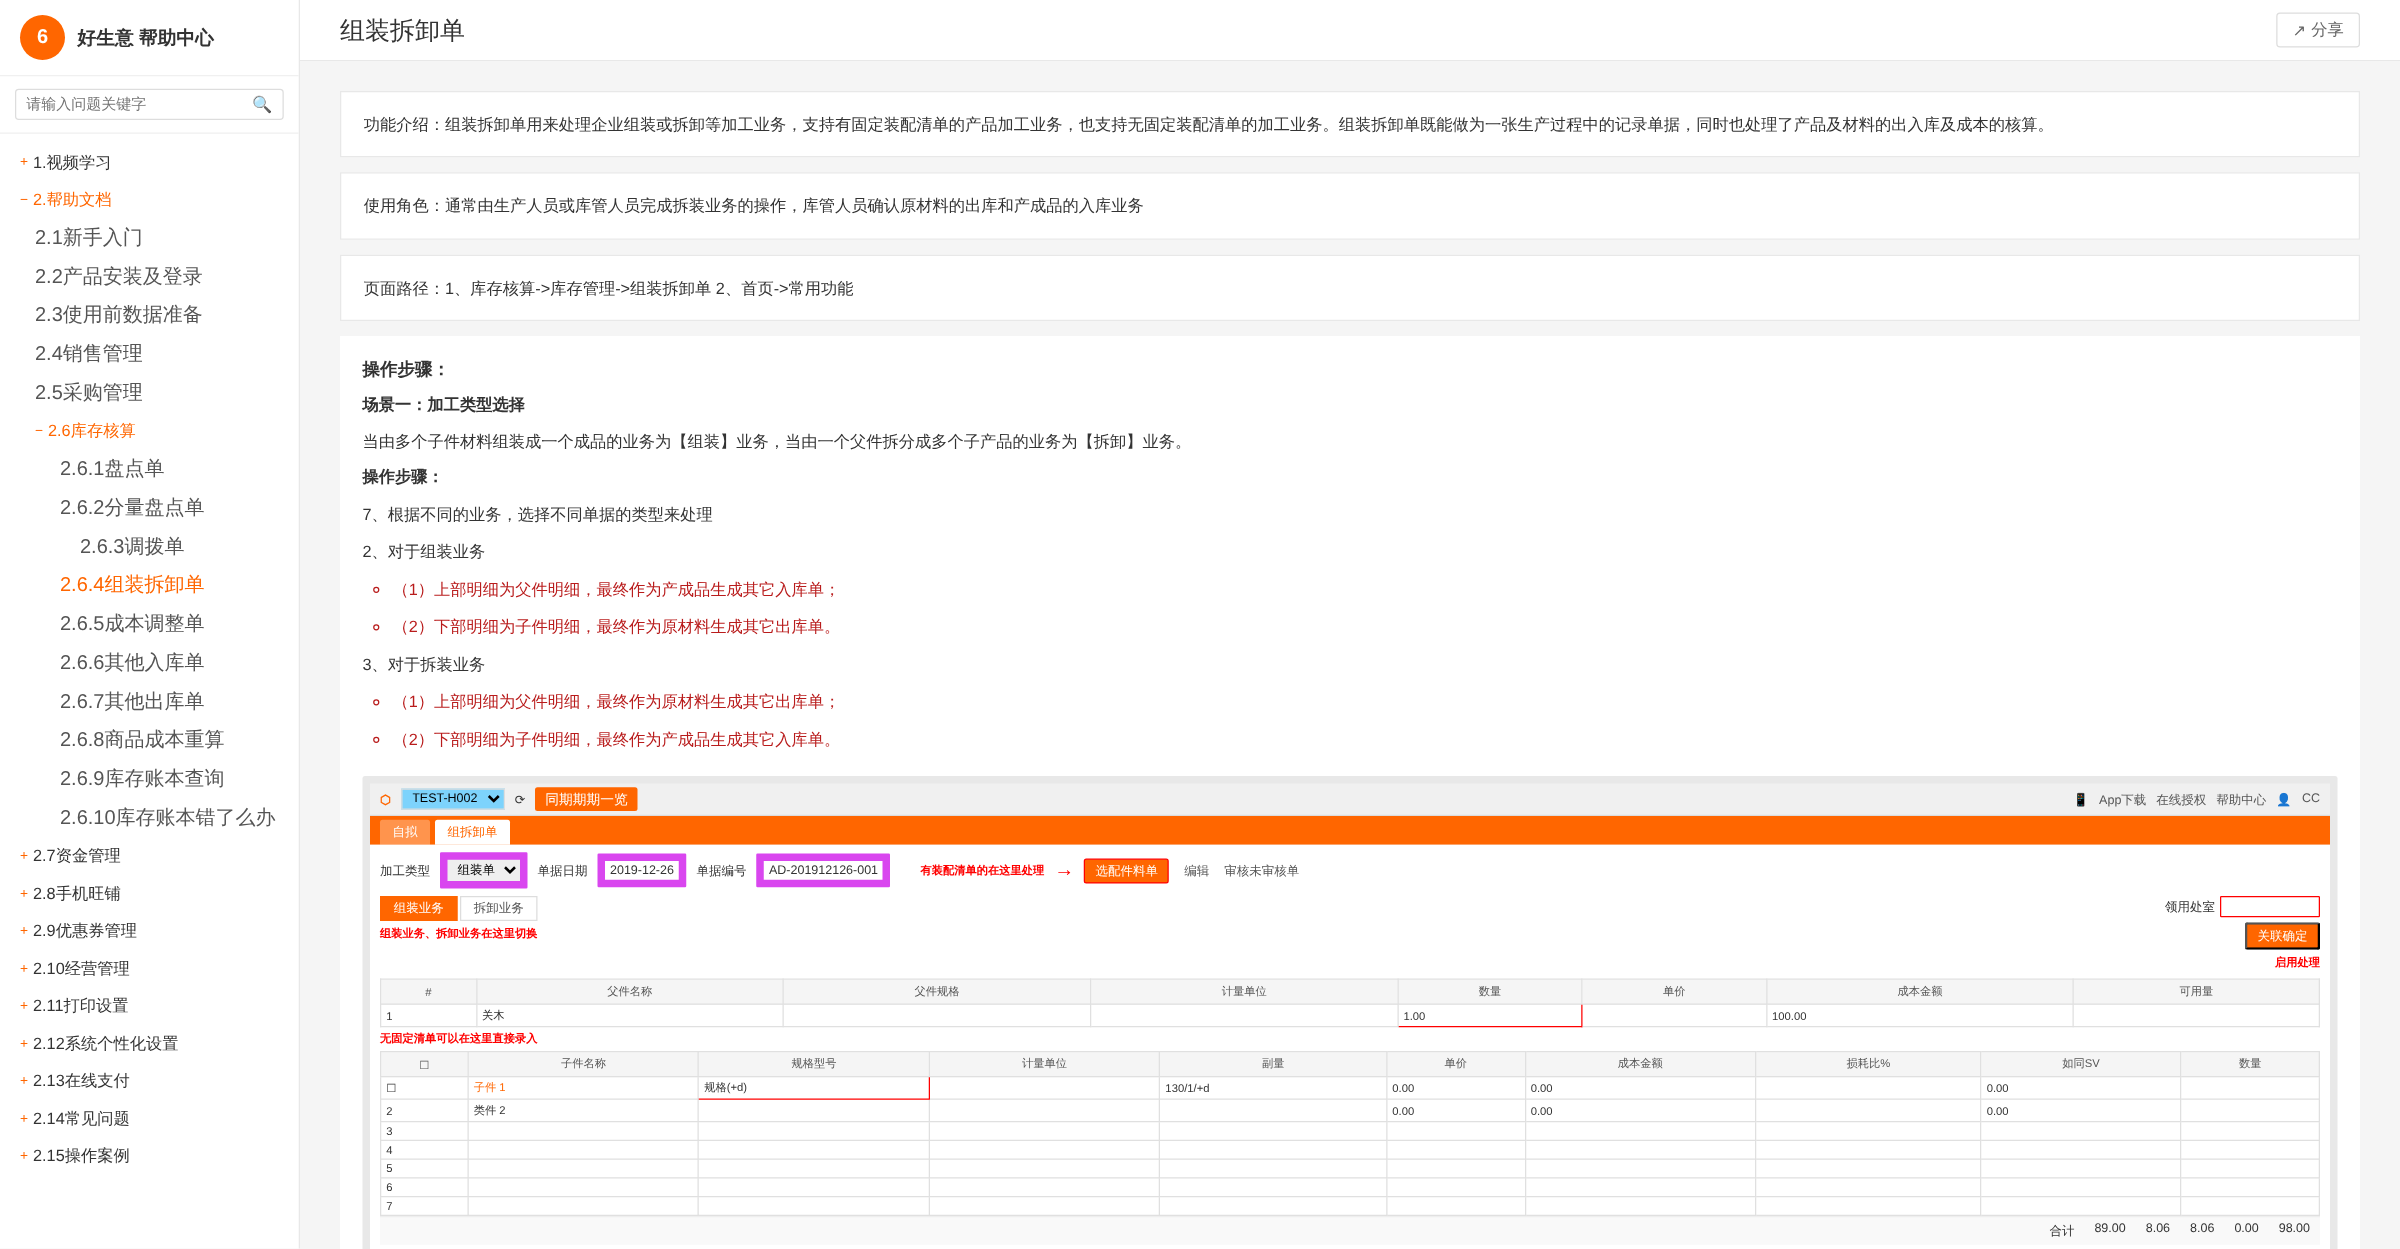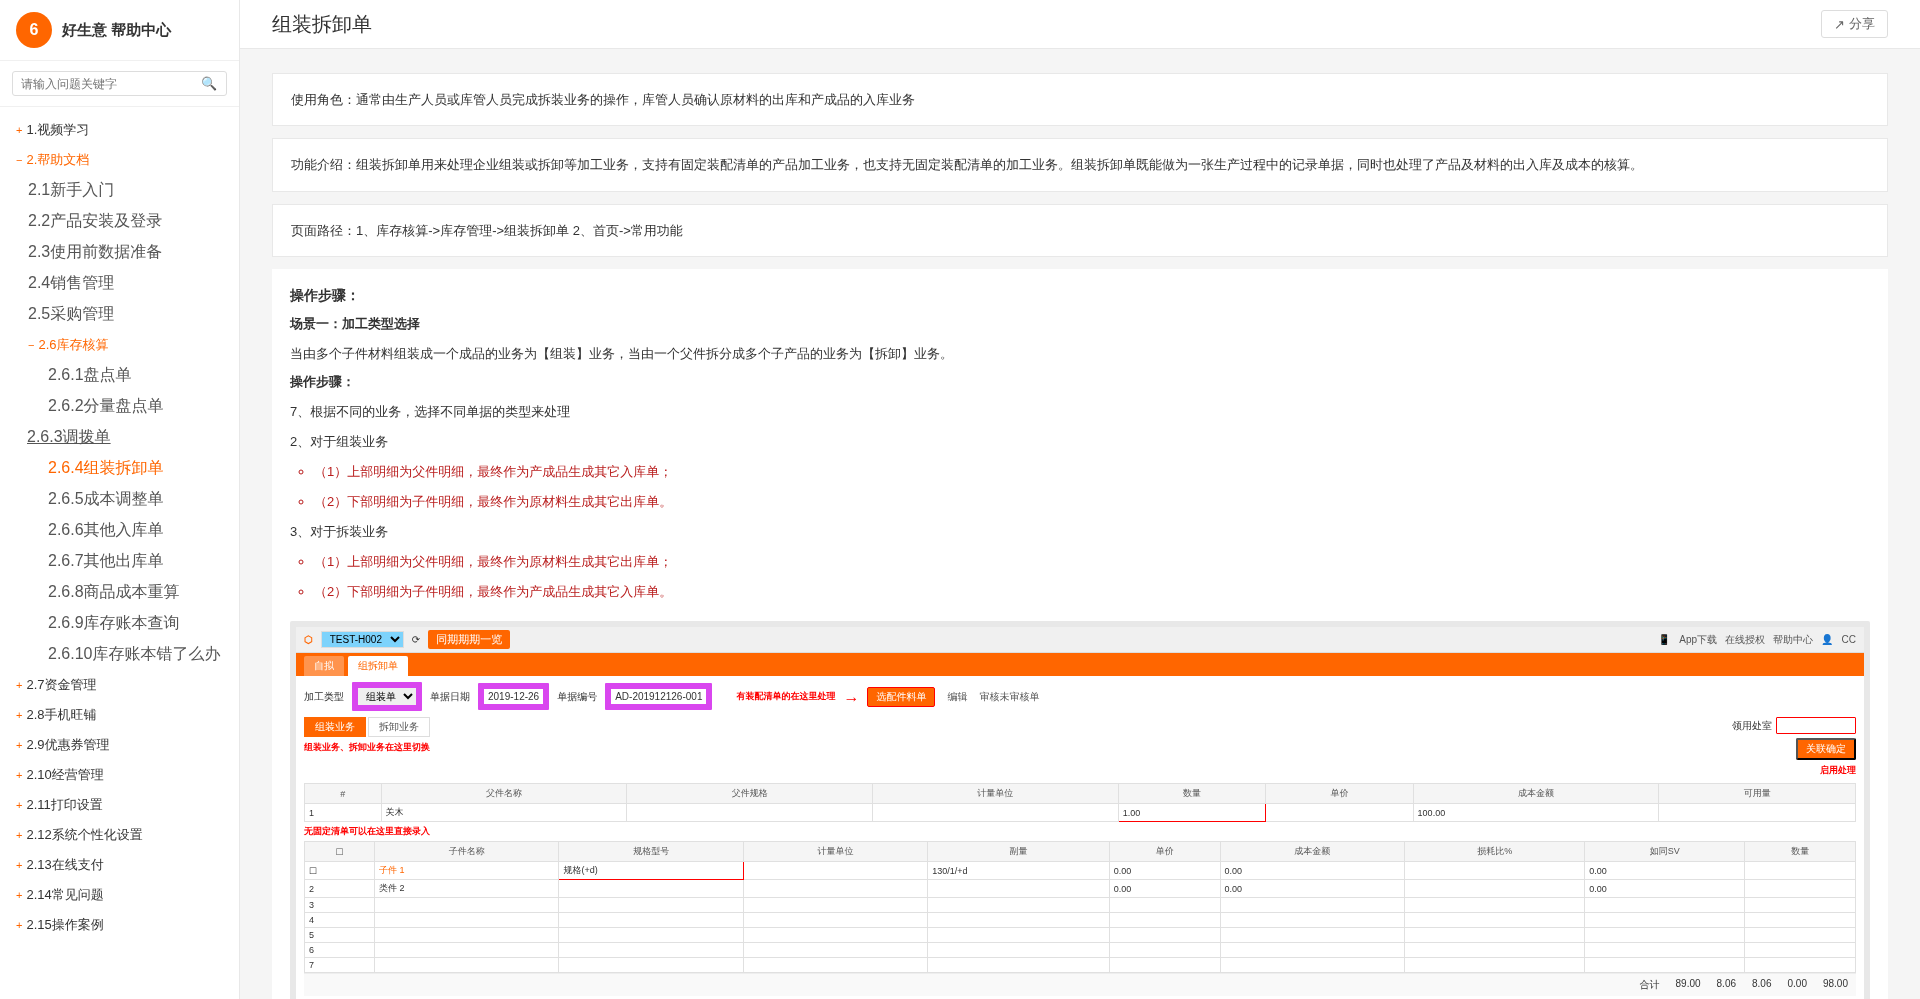--- a/index.html
+++ b/index.html
@@ -59,20 +59,21 @@
       background: #fff;
     }
 
     .search-box input {
       border: none;
       outline: none;
       font-size: 12px;
       color: #999;
       flex: 1;
       background: transparent;
+      font-family: Liberation Serif, serif;
     }
 
     .search-icon-btn {
       color: #999;
       cursor: pointer;
       font-size: 13px;
     }
 
     .nav-list {
       flex: 1;
@@ -389,21 +390,21 @@
     <div class="nav-sub-item">2.4销售管理</div>
     <div class="nav-sub-item">2.5采购管理</div>
 
     <div class="nav-item active" style="padding-left: 28px;">
       <span class="icon">−</span>
       <span>2.6库存核算</span>
     </div>
 
     <div class="nav-sub-item" style="padding-left: 48px;">2.6.1盘点单</div>
     <div class="nav-sub-item" style="padding-left: 48px;">2.6.2分量盘点单</div>
-    <div class="nav-sub-item" style="padding-left: 27px; text-decoration: underline;">2.6.3调拨单</div>
+    <div class="nav-sub-item" style="padding-left: 64px;">2.6.3调拨单</div>
     <div class="nav-sub-item active" style="padding-left: 48px; color: #f60;">2.6.4组装拆卸单</div>
     <div class="nav-sub-item" style="padding-left: 48px;">2.6.5成本调整单</div>
     <div class="nav-sub-item" style="padding-left: 48px;">2.6.6其他入库单</div>
     <div class="nav-sub-item" style="padding-left: 48px;">2.6.7其他出库单</div>
     <div class="nav-sub-item" style="padding-left: 48px;">2.6.8商品成本重算</div>
     <div class="nav-sub-item" style="padding-left: 48px;">2.6.9库存账本查询</div>
     <div class="nav-sub-item" style="padding-left: 48px;">2.6.10库存账本错了么办</div>
 
     <div class="nav-item section-header">
       <span class="icon">+</span>
@@ -450,25 +451,25 @@
     <h1 class="page-title">组装拆卸单</h1>
     <button class="share-btn">
       <span>↗</span>
       <span>分享</span>
     </button>
   </div>
 
   <div class="content-area">
 
     <div class="info-box">
+      <span>功能介绍：组装拆卸单用来处理企业组装或拆卸等加工业务，支持有固定装配清单的产品加工业务，也支持无固定装配清单的加工业务。组装拆卸单既能做为一张生产过程中的记录单据，同时也处理了产品及材料的出入库及成本的核算。</span>
+    </div>
+
+    <div class="info-box">
       <span>使用角色：通常由生产人员或库管人员完成拆装业务的操作，库管人员确认原材料的出库和产成品的入库业务</span>
-    </div>
-
-    <div class="info-box">
-      <span>功能介绍：组装拆卸单用来处理企业组装或拆卸等加工业务，支持有固定装配清单的产品加工业务，也支持无固定装配清单的加工业务。组装拆卸单既能做为一张生产过程中的记录单据，同时也处理了产品及材料的出入库及成本的核算。</span>
     </div>
 
     <div class="info-box">
       <span>页面路径：1、库存核算-&gt;库存管理-&gt;组装拆卸单  2、首页-&gt;常用功能</span>
     </div>
 
     <div class="section-block">
       <div class="section-title">操作步骤：</div>
 
       <div class="section-subtitle">场景一：加工类型选择</div>

